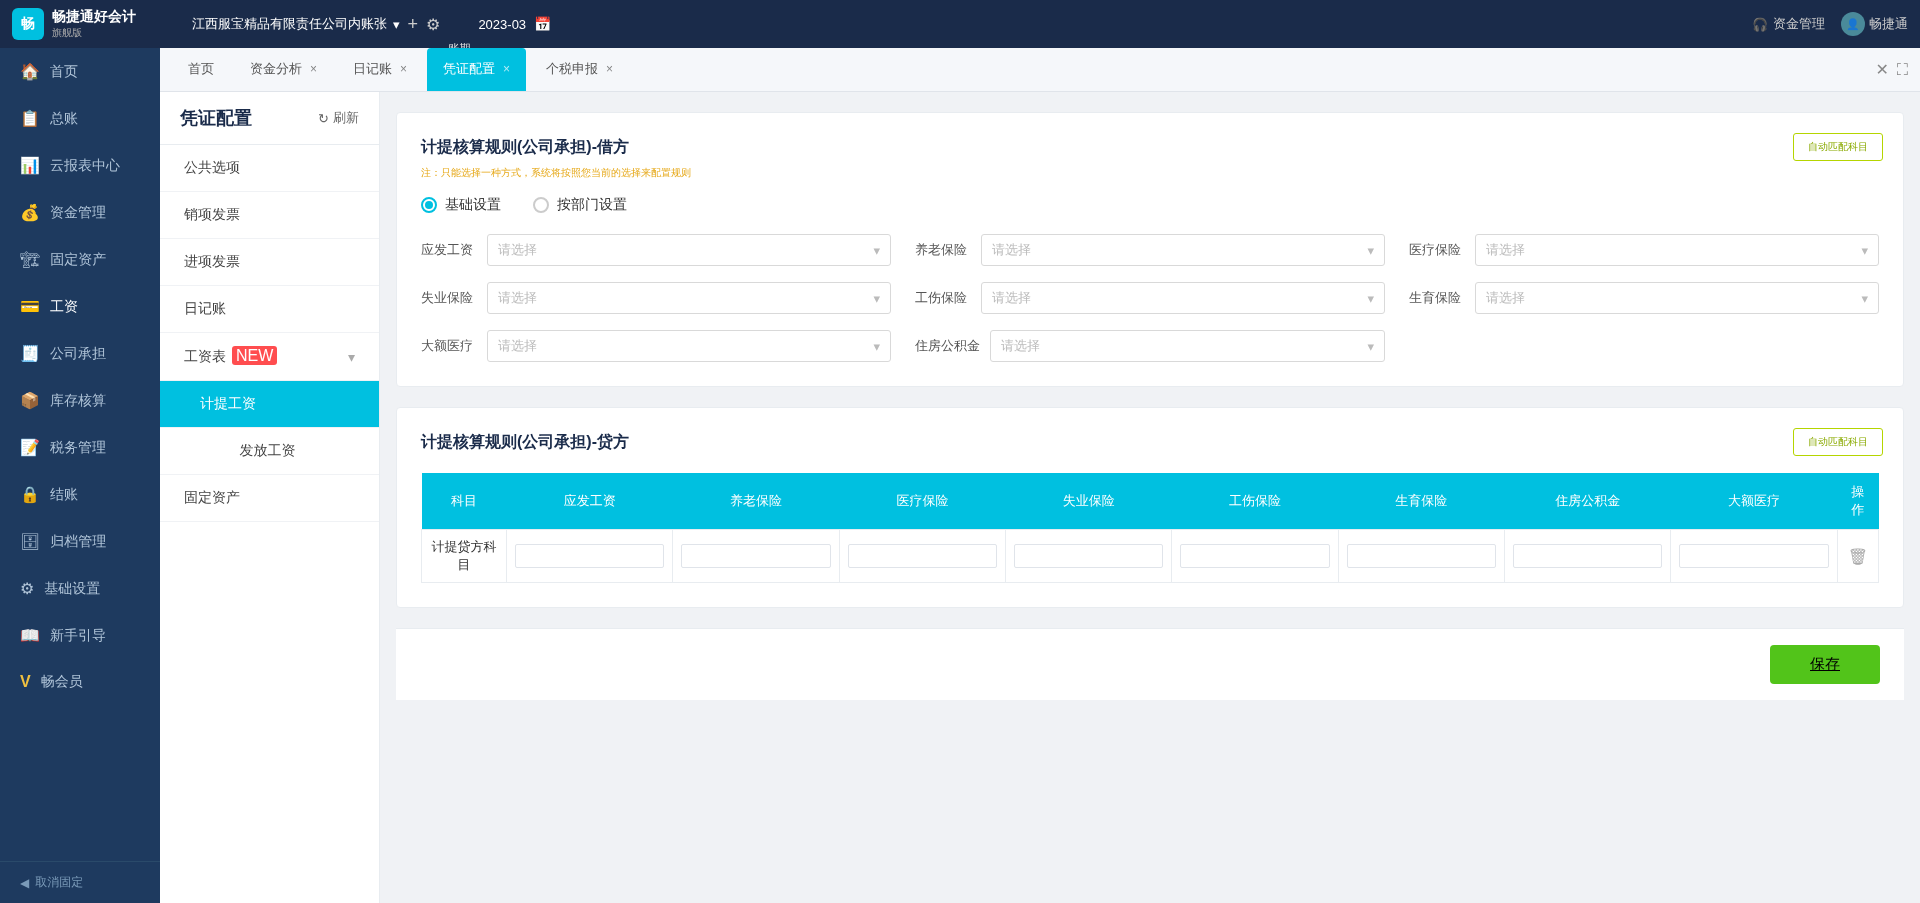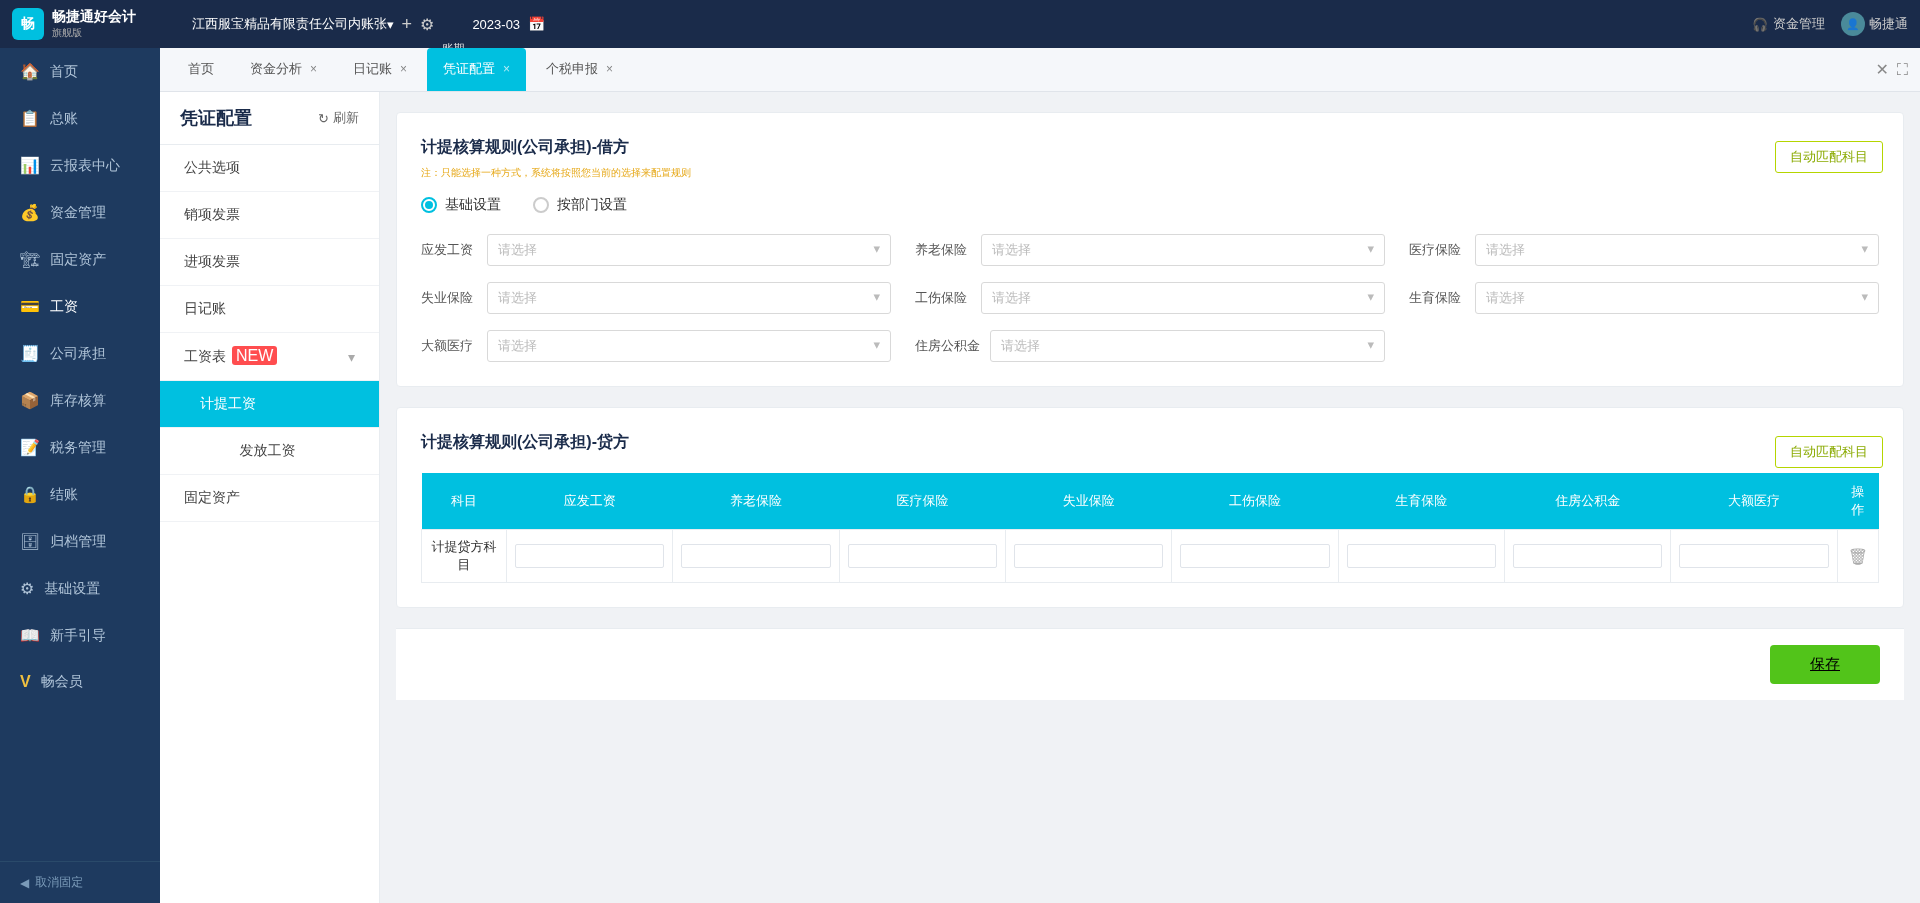--- a/index.html
+++ b/index.html
@@ -16,21 +16,21 @@
     .logo-icon {
       width: 32px; height: 32px; background: #00c0e0; border-radius: 6px;
       display: flex; align-items: center; justify-content: center; color: white; font-size: 14px; font-weight: bold;
     }
     .logo-text { color: white; font-size: 14px; font-weight: bold; }
     .logo-sub { color: #aaa; font-size: 10px; }
     .top-bar-middle {
       display: flex; align-items: center; gap: 8px; flex: 1; padding-left: 20px;
     }
     .company-selector {
-      display: flex; align-items: center; color: white; font-size: 13px; cursor: pointer;
+      display: flex; align-items: center; gap: 6px; color: white; font-size: 13px; cursor: pointer;
     }
     .top-bar-actions {
       display: flex; align-items: center; gap: 16px; margin-left: auto;
     }
     .top-bar-btn {
       display: flex; align-items: center; gap: 4px; color: #ccc; font-size: 13px; cursor: pointer;
     }
     .period-label { color: #e5e5e5; font-size: 11px; margin-top: 48px; }
     .period-value { color: white; font-size: 13px; }
 
@@ -119,23 +119,23 @@
       background: white; border-radius: 4px; padding: 24px; margin-bottom: 20px;
       border: 1px solid #e8ecf0; position: relative;
     }
     .section-title {
       font-size: 16px; font-weight: bold; color: #1a2b4a; margin-bottom: 8px;
     }
     .section-note {
       color: #e6a817; font-size: 10px; margin-bottom: 16px;
     }
     .auto-match-btn {
-      position: absolute; top: 28px; right: 20px;
+      position: absolute; top: 20px; right: 20px;
       border: 1px solid #b5d500; color: #8aaa00; background: white;
-      padding: 6px 14px; font-size: 13px; cursor: pointer; border-radius: 3px;
+      padding: 6px 14px; font-size: 10px; cursor: pointer; border-radius: 3px;
     }
 
     
     .radio-group {
       display: flex; align-items: center; gap: 32px; margin-bottom: 20px;
     }
     .radio-option {
       display: flex; align-items: center; gap: 8px; cursor: pointer; font-size: 14px; color: #333;
     }
     .radio-circle {
@@ -151,21 +151,21 @@
     }
     .form-field {
       display: flex; align-items: center; gap: 10px;
     }
     .field-label {
       font-size: 13px; color: #555; min-width: 56px; white-space: nowrap;
     }
     .field-select {
       flex: 1; border: 1px solid #d9d9d9; border-radius: 3px; padding: 6px 10px;
       font-size: 13px; color: #999; background: white; display: flex;
-      align-items: flex-start; justify-content: space-between; cursor: pointer;
+      align-items: center; justify-content: space-between; cursor: pointer;
       min-width: 120px;
     }
     .select-placeholder { color: #bbb; }
 
     
     .credit-table {
       width: 100%; border-collapse: collapse; margin-top: 8px;
     }
     .credit-table th {
       background: #00c0e0; color: white; padding: 10px 8px;

